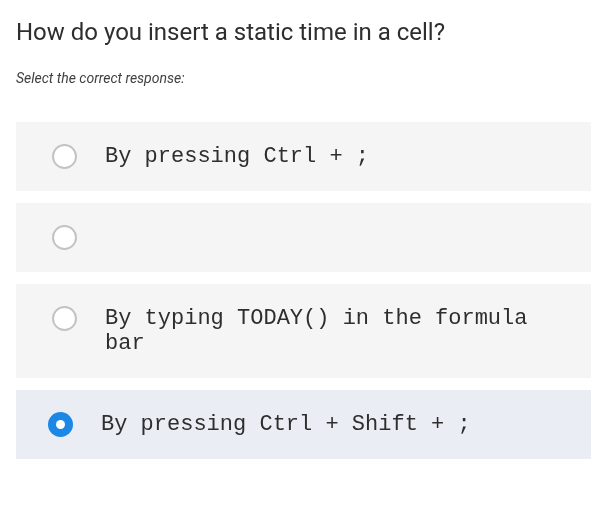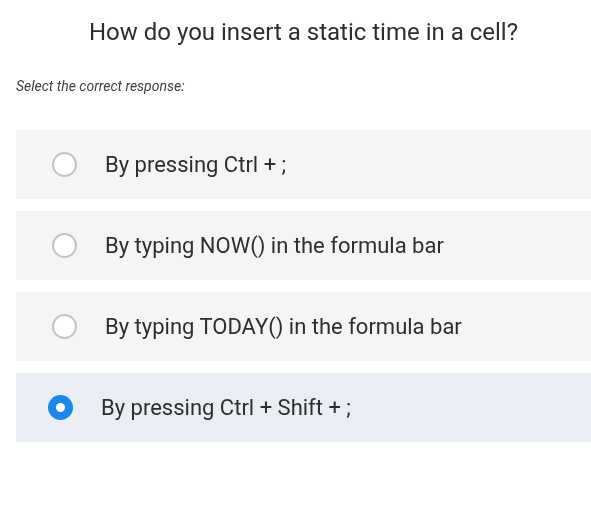--- a/index.html
+++ b/index.html
@@ -10,38 +10,38 @@
     body {
       font-family: -apple-system, BlinkMacSystemFont, "Segoe UI", Roboto, "Helvetica Neue", Arial, sans-serif;
       background: #ffffff;
       width: 591px;
       padding: 16px 0 0 16px;
     }
     .question-title {
       font-size: 24px;
       color: #2e2e2e;
       font-weight: 400;
-      margin-bottom: 28px;
+      margin-bottom: 20px;
       line-height: 1.4;
-      text-align: center;
     }
     .instruction {
       font-size: 14px;
       color: #404040;
       font-style: italic;
       font-weight: 400;
       margin-bottom: 36px;
     }
     .option {
       background: #f5f5f5;
       padding: 22px 20px 22px 36px;
       margin-bottom: 12px;
       display: flex;
-      align-items: center;
+      align-items: flex-start;
       cursor: pointer;
+      font-family: Liberation Mono, monospace;
     }
     .option.selected {
       background: #eaeef4;
       padding-left: 32px;
     }
     .radio {
       width: 25px;
       height: 25px;
       border-radius: 50%;
       border: 2px solid #c3c3c3;
@@ -76,21 +76,20 @@
 <div class="question-title">How do you insert a static time in a cell?</div>
 <div class="instruction">Select the correct response:</div>
 
 <div class="option">
   <div class="radio"></div>
   <div class="option-label">By pressing Ctrl + ;</div>
 </div>
 
 <div class="option">
   <div class="radio"></div>
-  <div class="option-label">By typing NOW() in the formula bar</div>
 </div>
 
 <div class="option">
   <div class="radio"></div>
   <div class="option-label">By typing TODAY() in the formula bar</div>
 </div>
 
 <div class="option selected">
   <div class="radio checked"></div>
   <div class="option-label">By pressing Ctrl + Shift + ;</div>

